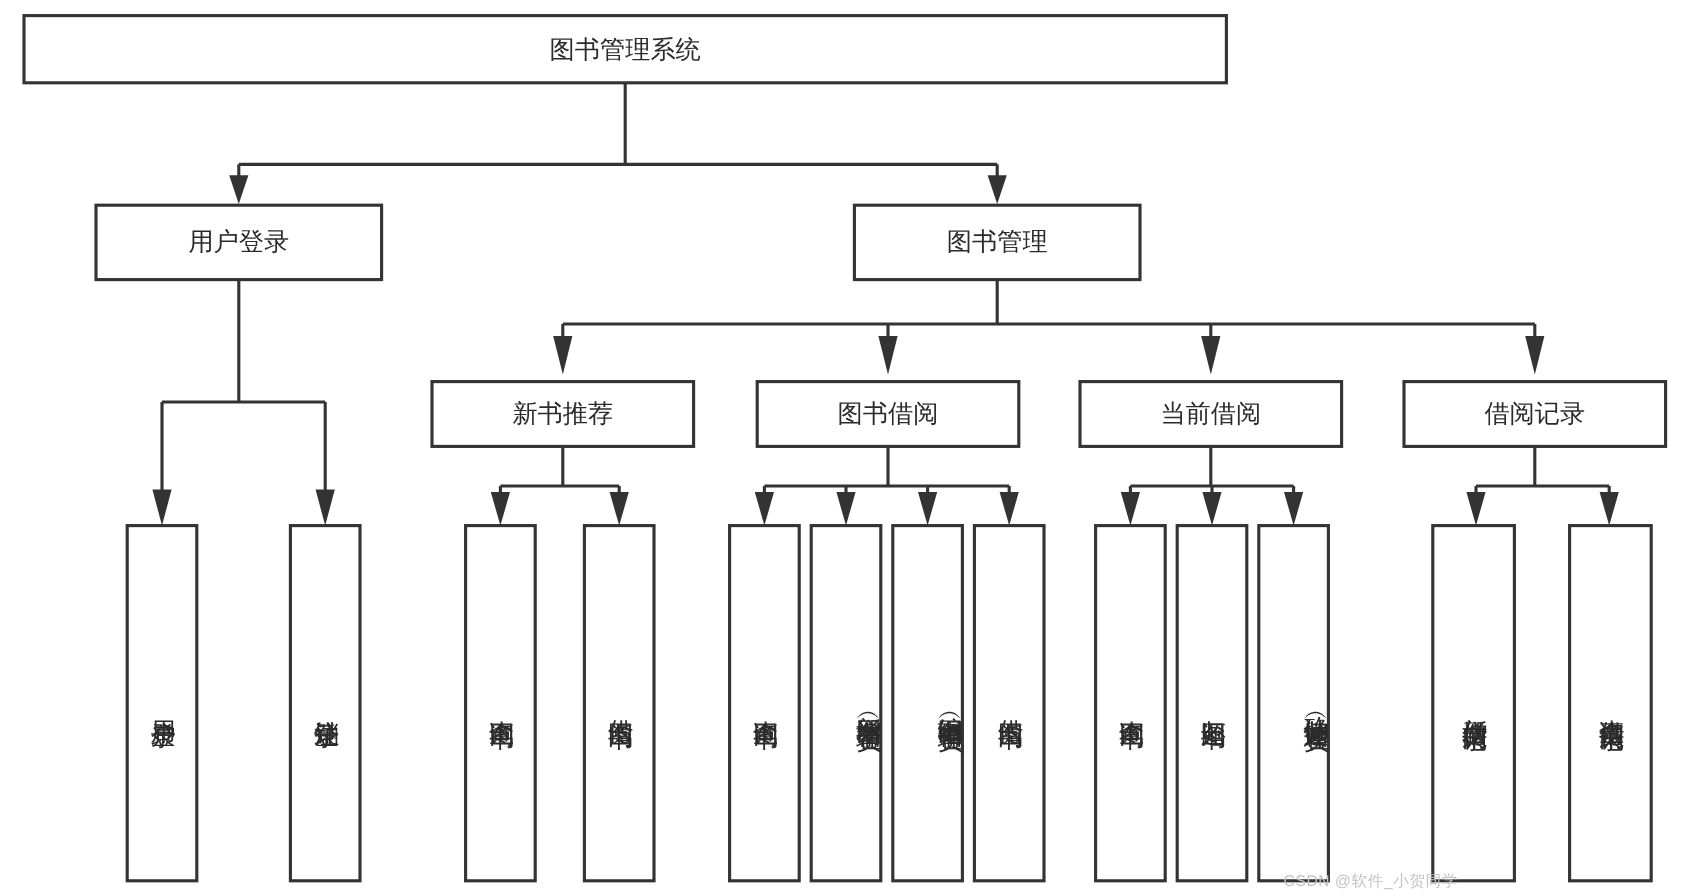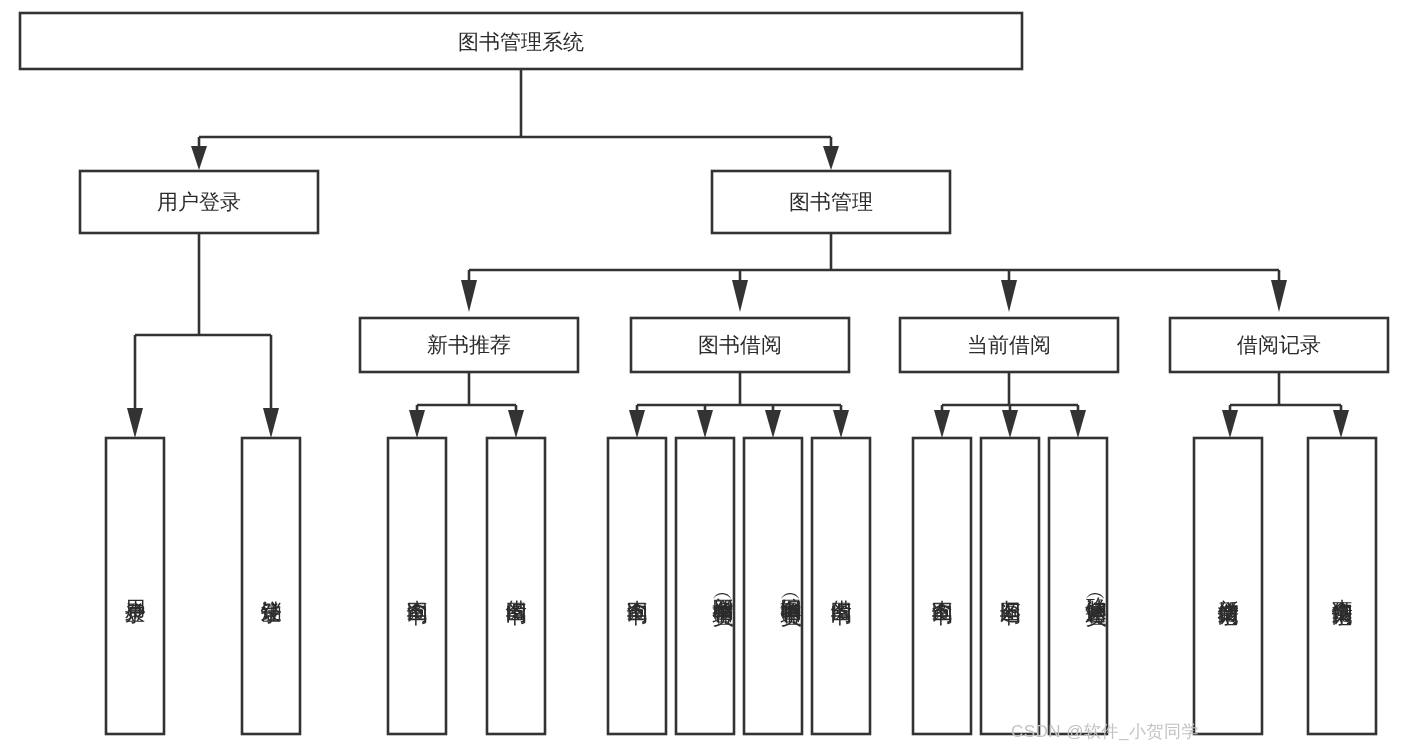--- a/index.html
+++ b/index.html
@@ -11,20 +11,21 @@
     width: 1405px;
     height: 747px;
     font-family: "Liberation Sans", "DejaVu Sans", sans-serif;
     overflow: hidden;
   }
   #diagram-root {
     position: relative;
     width: 1207px;
     height: 747px;
     background: #ffffff;
+    padding-left: 16px;
   }
   svg#flow {
     position: absolute;
     left: 0;
     top: 0;
     width: 1405px;
     height: 747px;
     display: block;
   }
   .node-rect {
@@ -71,21 +72,21 @@
     justify-content: center;
     text-align: center;
     white-space: nowrap;
     pointer-events: none;
   }
   .watermark {
     position: absolute;
     right: 8px;
     bottom: 4px;
     font-family: "Liberation Sans", "DejaVu Sans", sans-serif;
-    font-size: 17px;
+    font-size: 13px;
     color: #c2c2c2;
     white-space: nowrap;
     letter-spacing: 0.5px;
   }
 </style>
 </head>
 <body>
 
 <div id="diagram-root">
 

